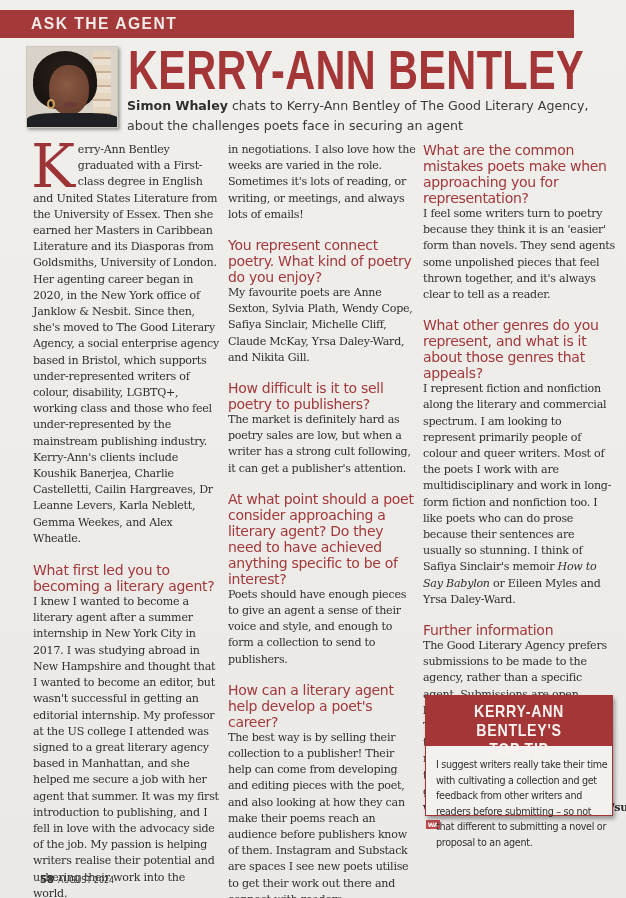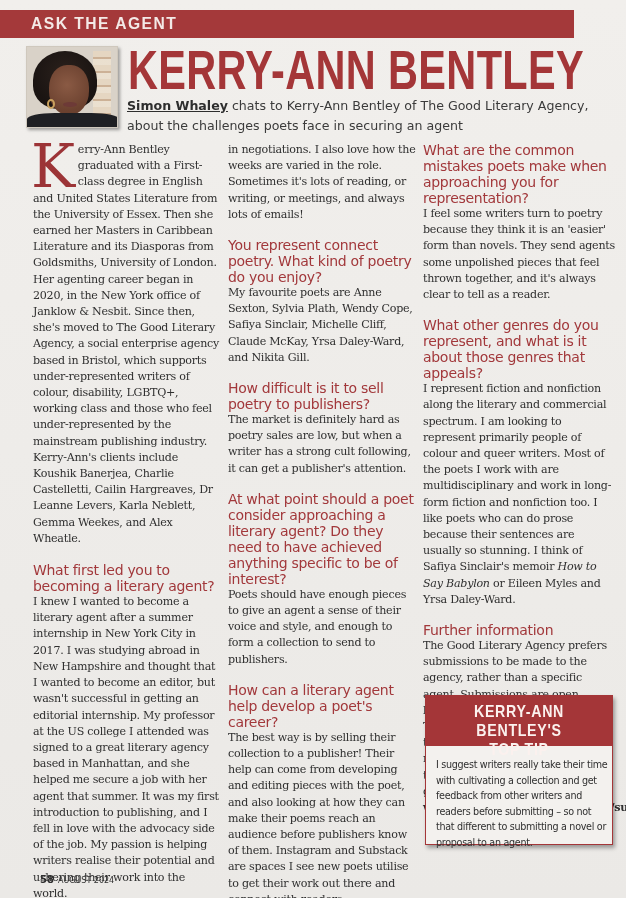--- a/index.html
+++ b/index.html
@@ -47,21 +47,21 @@
     font-family: "Liberation Sans", sans-serif; font-weight: bold;
     color: #a43638; font-size: 56px; line-height: 56px; letter-spacing: 0.5px;
     transform: scaleX(0.74); transform-origin: left top;
     white-space: nowrap;
   }
   .standfirst {
     position: absolute; left: 127px; top: 96px; width: 490px;
     font-family: "DejaVu Sans", sans-serif; font-size: 12.6px; line-height: 20px;
     color: #3b3b3b;
   }
-  .standfirst b { color: #2e2e2e; text-decoration: underline; }
+  .standfirst b { color: #2e2e2e; }
 
   .col {
     position: absolute; top: 142px;
     font-size: 11.1px; line-height: 16.2px; color: #2f2f2f;
     font-family: "DejaVu Serif", serif;
     letter-spacing: -0.25px;
   }
   .col1 { left: 33px; width: 188px; }
   .col2 { left: 228px; width: 192px; }
   .col3 { left: 423px; width: 192px; }
@@ -76,21 +76,21 @@
     margin: 0 3px -2px -2px; font-family: "DejaVu Serif", serif;
   }
   .link { font-weight: bold; }
   .wa-badge {
     display: inline-block; width: 14px; height: 9px; background: #c04a4a; color:#fff;
     font-size: 6px; line-height: 9px; text-align: center; vertical-align: middle;
     font-family: "DejaVu Sans", sans-serif; font-weight: bold; margin-left: 3px;
   }
 
   .tipbox {
-    position: absolute; left: 425px; top: 695px; width: 188px; height: 150px;
+    position: absolute; left: 425px; top: 695px; width: 188px; height: 121px;
     background: #f3f1ee; border: 1.5px solid #a43638;
     box-shadow: 2px 3px 4px rgba(0,0,0,0.35);
   }
   .tip-head {
     background: #a43638; height: 50px; text-align: center; color: #fbf1ee;
     font-family: "Liberation Sans", sans-serif; font-weight: bold;
     font-size: 16.5px; line-height: 19px; letter-spacing: 0.8px; padding-top: 6px;
   }
   .tip-head span { display: block; transform: scaleX(0.86); }
   .tip-body {

